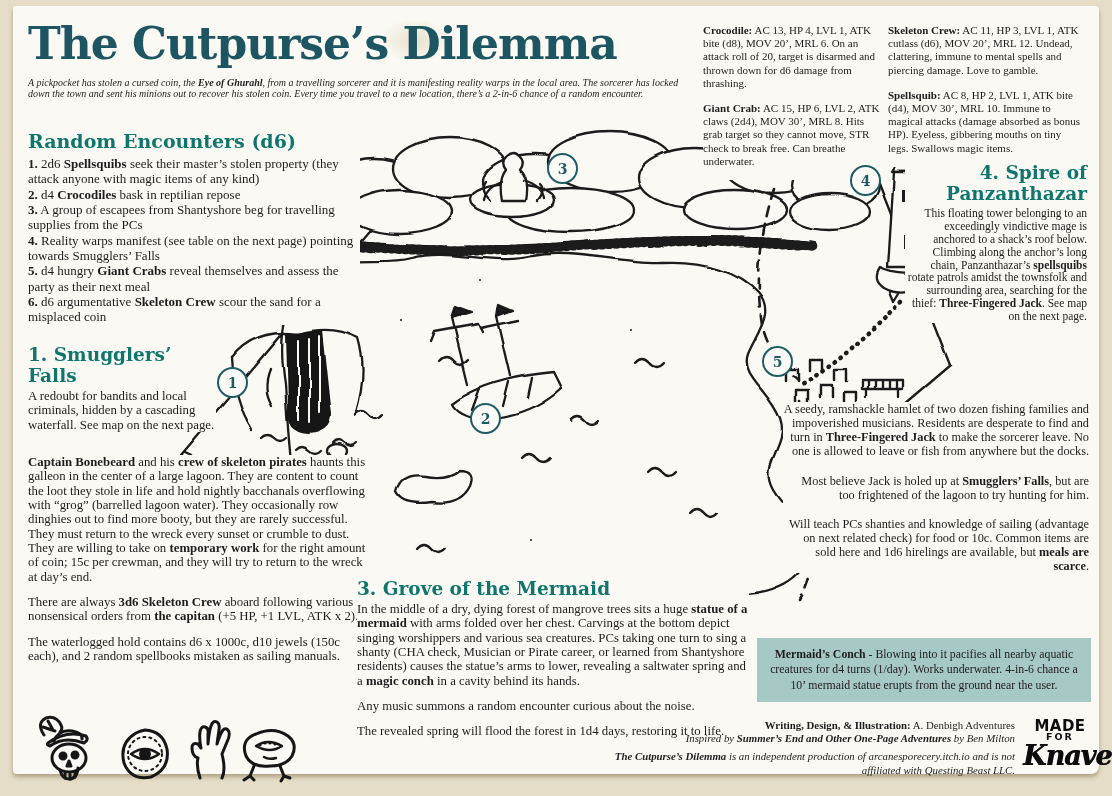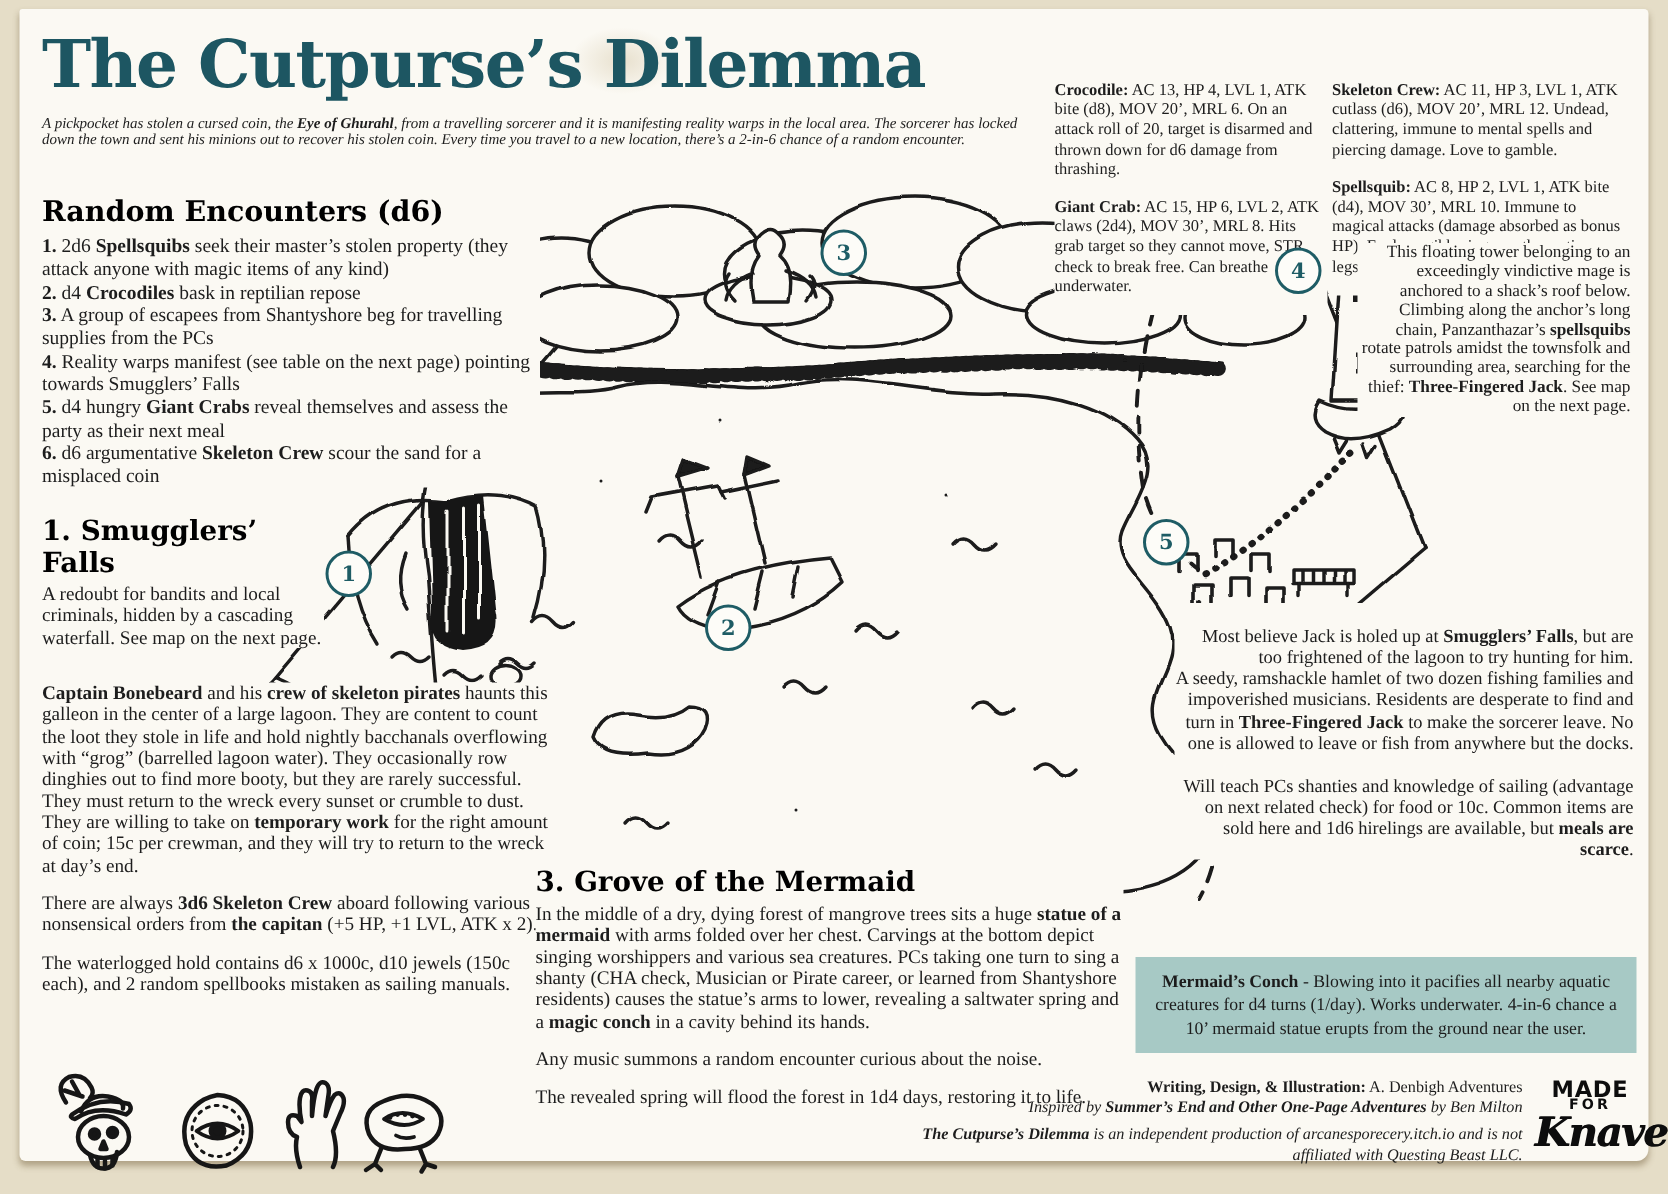--- a/index.html
+++ b/index.html
@@ -7,22 +7,22 @@
   .paper{position:absolute;left:13px;top:6px;width:1086px;height:768px;
     background:#fbf9f3;border-radius:2px 3px 8px 4px;
     box-shadow:0 3px 4px rgba(110,92,55,.45);}
   .stain{position:absolute;border-radius:50%;pointer-events:none;z-index:1;}
   .blk{position:absolute;z-index:3;background:#fbf9f3;}
   .title{position:absolute;left:28px;top:18px;z-index:3;
     font-family:"DejaVu Serif",serif;font-weight:bold;font-size:44px;
     letter-spacing:-1px;color:#1d5662;}
   .intro{left:28px;top:77px;width:652px;font-size:10px;line-height:1.12;
     font-style:italic;font-weight:500;}
-  .h2{font-family:"DejaVu Serif",serif;font-weight:bold;color:#000000;}
-  .statcol{font-size:11px;line-height:1.2;margin-top:30px;}
+  .h2{font-family:"DejaVu Serif",serif;font-weight:bold;color:#0f766e;}
+  .statcol{font-size:11px;line-height:1.2;}
   .statcol p{margin:0 0 12px 0;}
   .enc-h{font-size:19px;margin:0 0 4px 0;}
   .enc-items{font-size:13px;line-height:1.18;}
   .loc-h{font-size:18.5px;margin:0 0 3px 0;}
   .body-p{font-size:12.8px;line-height:1.12;margin:0;}
   .mt{margin-top:11px;}
   .rightcol{text-align:right;}
   .conch-box{position:absolute;left:757px;top:638px;width:318px;z-index:3;
     background:#a7c9c5;padding:9px 8px;text-align:center;
     font-size:11.8px;line-height:1.3;color:#1c1c1c;}
@@ -225,26 +225,27 @@
 </div>
 
 <div class="blk" style="left:357px;top:578px;width:392px;">
   <div class="h2 loc-h">3. Grove of the Mermaid</div>
   <p class="body-p"><span>In the middle of a dry, dying forest of mangrove trees sits a huge </span><span style="font-weight: bold;">statue of a mermaid</span><span> with arms folded over her chest. Carvings at the bottom depict singing worshippers and various sea creatures. PCs taking one turn to sing a shanty (CHA check, Musician or Pirate career, or learned from Shantyshore residents) causes the statue’s arms to lower, revealing a saltwater spring and a </span><span style="font-weight: bold;">magic conch</span><span> in a cavity behind its hands.</span></p>
   <p class="body-p mt"><span>Any music summons a random encounter curious about the noise.</span></p>
   <p class="body-p mt"><span>The revealed spring will flood the forest in 1d4 days, restoring it to life.</span></p>
 </div>
 
 <div class="blk rightcol" style="left:905px;top:162px;width:182px;">
+  <div class="h2 loc-h">4. Spire of Panzanthazar</div>
   <p class="body-p" style="font-size:11.5px;line-height:1.12;"><span>This floating tower belonging to an exceedingly vindictive mage is anchored to a shack’s roof below. Climbing along the anchor’s long chain, Panzanthazar’s </span><span style="font-weight: bold;">spellsquibs</span><span> rotate patrols amidst the townsfolk and surrounding area, searching for the thief: </span><span style="font-weight: bold;">Three-Fingered Jack</span><span>. See map on the next page.</span></p>
 </div>
 
 <div class="blk rightcol" style="left:783px;top:402px;width:306px;">
+  <p class="body-p" style="font-size:12.3px;line-height:1.15;"><span>A seedy, ramshackle hamlet of two dozen fishing families and impoverished musicians. Residents are desperate to find and turn in </span><span style="font-weight: bold;">Three-Fingered Jack</span><span> to make the sorcerer leave. No one is allowed to leave or fish from anywhere but the docks.</span></p>
   <p class="body-p mt" style="font-size:12.3px;line-height:1.15;margin-top:15px;"><span>Most believe Jack is holed up at </span><span style="font-weight: bold;">Smugglers’ Falls</span><span>, but are too frightened of the lagoon to try hunting for him.</span></p>
-  <p class="body-p" style="font-size:12.3px;line-height:1.15;"><span>A seedy, ramshackle hamlet of two dozen fishing families and impoverished musicians. Residents are desperate to find and turn in </span><span style="font-weight: bold;">Three-Fingered Jack</span><span> to make the sorcerer leave. No one is allowed to leave or fish from anywhere but the docks.</span></p>
   <p class="body-p mt" style="font-size:12.3px;line-height:1.15;margin-top:15px;"><span>Will teach PCs shanties and knowledge of sailing (advantage on next related check) for food or 10c. Common items are sold here and 1d6 hirelings are available, but </span><span style="font-weight: bold;">meals are scarce</span><span>.</span></p>
 </div>
 
 <div class="conch-box"><span style="font-weight: bold;">Mermaid’s Conch</span><span> - Blowing into it pacifies all nearby aquatic creatures for d4 turns (1/day). Works underwater. 4-in-6 chance a 10’ mermaid statue erupts from the ground near the user.</span></div>
 
 <div class="credits">
   <div><span style="font-weight: bold;">Writing, Design, &amp; Illustration:</span><span> A. Denbigh Adventures</span></div>
   <div class="it"><span>Inspired by </span><span style="font-weight: bold;">Summer’s End and Other One-Page Adventures</span><span> by Ben Milton</span></div>
   <div class="c2"><span style="font-weight: bold;">The Cutpurse’s Dilemma</span><span> is an independent production of arcanesporecery.itch.io and is not affiliated with Questing Beast LLC.</span></div>
 </div>

